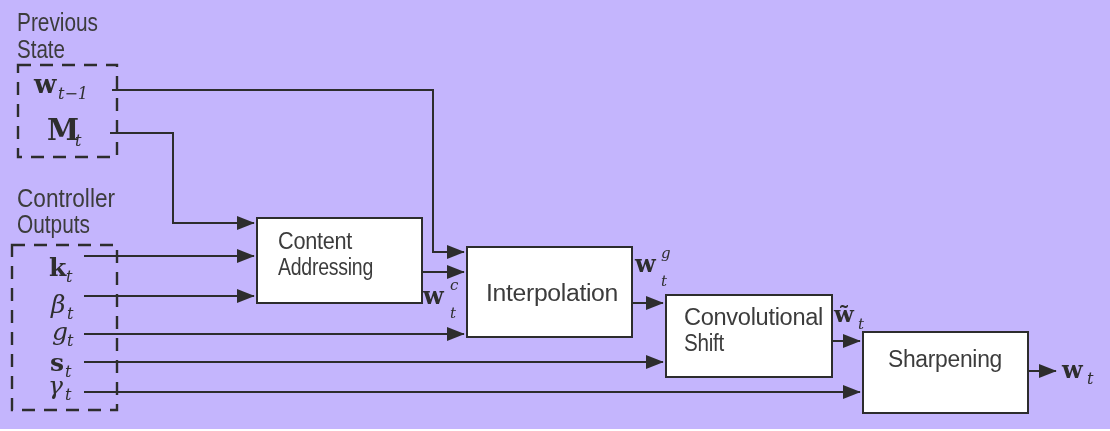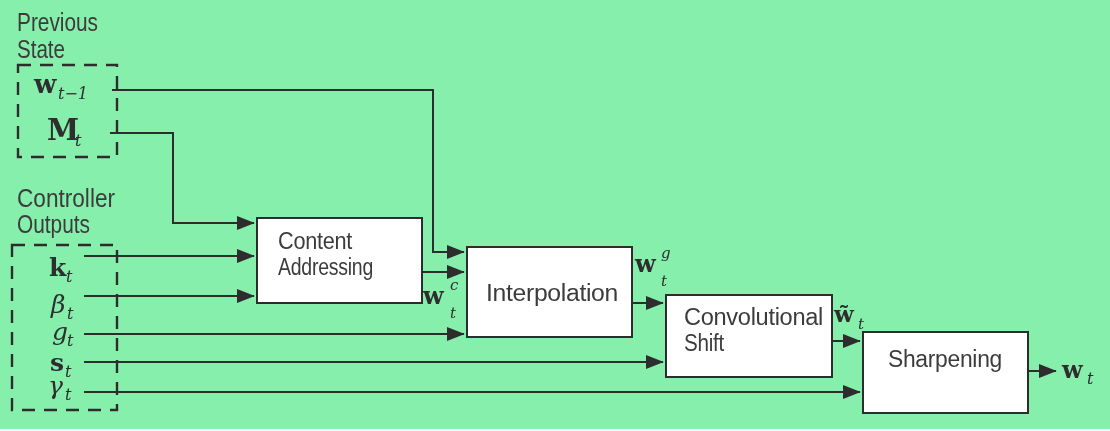--- a/index.html
+++ b/index.html
@@ -1,19 +1,19 @@
 <!DOCTYPE html>
 <html><head>
 <meta charset="utf-8">
 <style>
   html,body { margin:0; padding:0; background:#ffffff; }
   .stage {
     position:relative;
     width:1110px; height:429px;
-    background:#86efac;
+    background:#c4b5fd;
     font-family:"Liberation Sans", sans-serif;
     overflow:hidden;
     text-align:right;
   }
   svg { display:block; }
   .t-label { font-family:"Liberation Sans", sans-serif; font-size:25px; fill:#3c3c3c; }
   .t-block { font-family:"Liberation Sans", sans-serif; font-size:23px; fill:#3c3c3c; letter-spacing:-0.3px; }
   .m-b { font-family:"DejaVu Serif", serif; font-weight:700; fill:#2e2e2e; }
   .m-i { font-family:"DejaVu Serif", serif; font-style:italic; fill:#2e2e2e; }
   .box { fill:#ffffff; stroke:#2d2d2d; stroke-width:2; }

